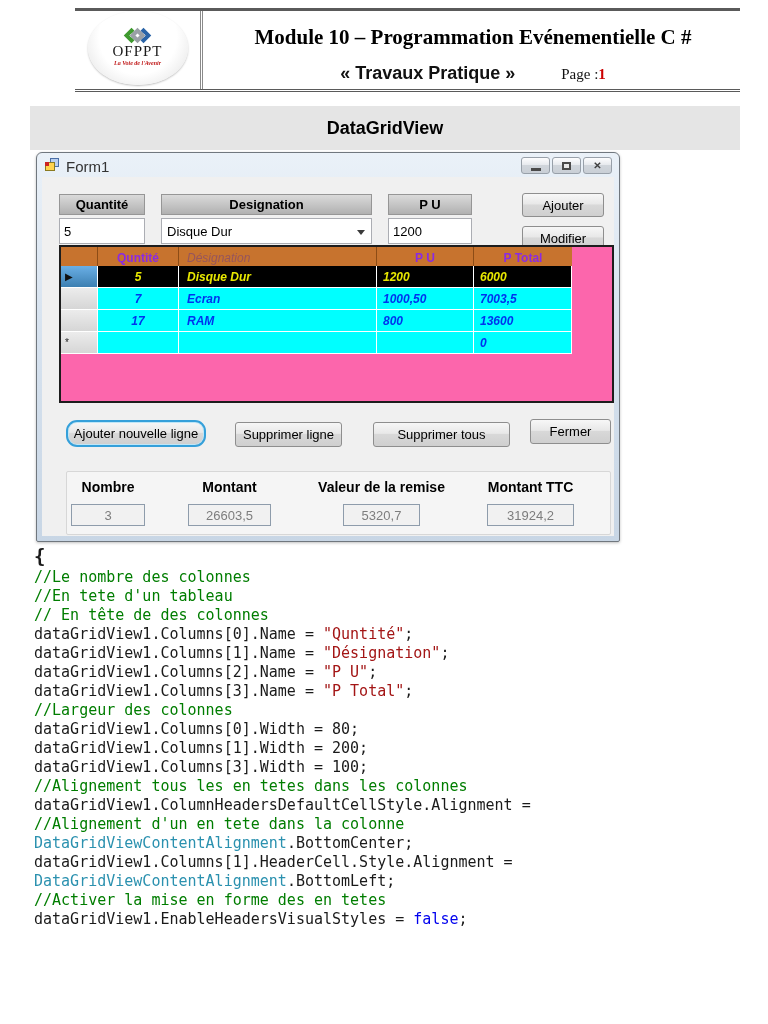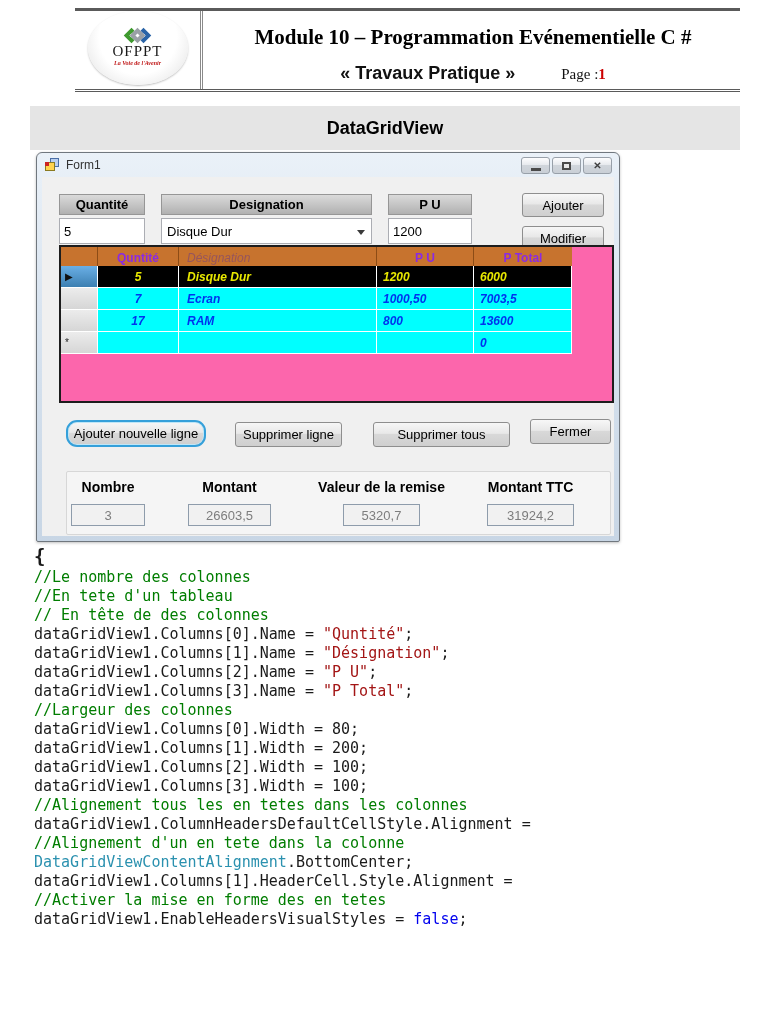--- a/index.html
+++ b/index.html
@@ -42,21 +42,21 @@
     border:1px solid #70777e; border-radius:6px 6px 2px 2px;
     background:linear-gradient(180deg,#eaf1f8 0%,#d9e4f0 40%,#c8d6e5 100%);
     box-shadow:0 1px 3px rgba(0,0,0,.25); }
   .titlebar { position:absolute; left:0; top:0; right:0; height:24px; }
   .form-icon { position:absolute; left:8px; top:5px; width:15px; height:14px; }
   .form-icon .sq-back { position:absolute; left:5px; top:0; width:9px; height:9px;
     background:#b9cff0; border:1px solid #4a6ea5; }
   .form-icon .sq-front { position:absolute; left:0; top:4px; width:10px; height:9px;
     background:#ffd34e; border:1px solid #8a7a20; }
   .form-icon .sq-red { position:absolute; left:0; top:4px; width:4px; height:4px; background:#cc2222; }
-  .title-text { position:absolute; left:29px; top:5px; font-size:12px; color:#333; }
+  .title-text { position:absolute; left:29px; top:5px; font-size:15px; color:#333; }
   .win-btns { position:absolute; right:7px; top:4px; display:flex; gap:2px; }
   .win-btn { width:29px; height:17px; border:1px solid #98a0a9; border-radius:3px;
     background:linear-gradient(180deg,#fdfdfe 0%,#e7eaee 45%,#d0d5db 50%,#c9cfd6 100%);
     display:flex; align-items:center; justify-content:center; cursor:default; }
   .glyph-min { width:10px; height:3px; background:#4a4a4a; margin-top:7px; }
   .glyph-max { width:9px; height:8px; border:2px solid #4a4a4a; background:#e8e8e8; }
   .glyph-close { font-size:10px; font-weight:bold; color:#3f3f3f; line-height:1; }
 
   .client { position:absolute; left:5px; right:5px; top:24px; bottom:5px; background:#f0f0f0; }
 
@@ -267,24 +267,24 @@
       <div class="code-line"><span class="tok-c">//Le nombre des colonnes</span></div>
       <div class="code-line"><span class="tok-c">//En tete d'un tableau</span></div>
       <div class="code-line"><span class="tok-c">// En tête de des colonnes</span></div>
       <div class="code-line"><span class="tok-p">dataGridView1.Columns[0].Name = </span><span class="tok-s">"Quntité"</span><span class="tok-p">;</span></div>
       <div class="code-line"><span class="tok-p">dataGridView1.Columns[1].Name = </span><span class="tok-s">"Désignation"</span><span class="tok-p">;</span></div>
       <div class="code-line"><span class="tok-p">dataGridView1.Columns[2].Name = </span><span class="tok-s">"P U"</span><span class="tok-p">;</span></div>
       <div class="code-line"><span class="tok-p">dataGridView1.Columns[3].Name = </span><span class="tok-s">"P Total"</span><span class="tok-p">;</span></div>
       <div class="code-line"><span class="tok-c">//Largeur des colonnes</span></div>
       <div class="code-line"><span class="tok-p">dataGridView1.Columns[0].Width = 80;</span></div>
       <div class="code-line"><span class="tok-p">dataGridView1.Columns[1].Width = 200;</span></div>
-      <div class="code-line"><span class="tok-p">dataGridView1.Columns[2].Width = 100;</span></div>
       <div class="code-line"><span class="tok-p">dataGridView1.Columns[3].Width = 100;</span></div>
       <div class="code-line"><span class="tok-c">//Alignement tous les en tetes dans les colonnes</span></div>
       <div class="code-line"><span class="tok-p">dataGridView1.ColumnHeadersDefaultCellStyle.Alignment =</span></div>
       <div class="code-line"><span class="tok-c">//Alignement d'un en tete dans la colonne</span></div>
       <div class="code-line"><span class="tok-t">DataGridViewContentAlignment</span><span class="tok-p">.BottomCenter;</span></div>
       <div class="code-line"><span class="tok-p">dataGridView1.Columns[1].HeaderCell.Style.Alignment =</span></div>
+      <div class="code-line"><span class="tok-t">DataGridViewContentAlignment</span><span class="tok-p">.BottomLeft;</span></div>
       <div class="code-line"><span class="tok-c">//Activer la mise en forme des en tetes</span></div>
       <div class="code-line"><span class="tok-p">dataGridView1.EnableHeadersVisualStyles = </span><span class="tok-k">false</span><span class="tok-p">;</span></div>
     </div>
 
 </div>
 
 </body></html>

